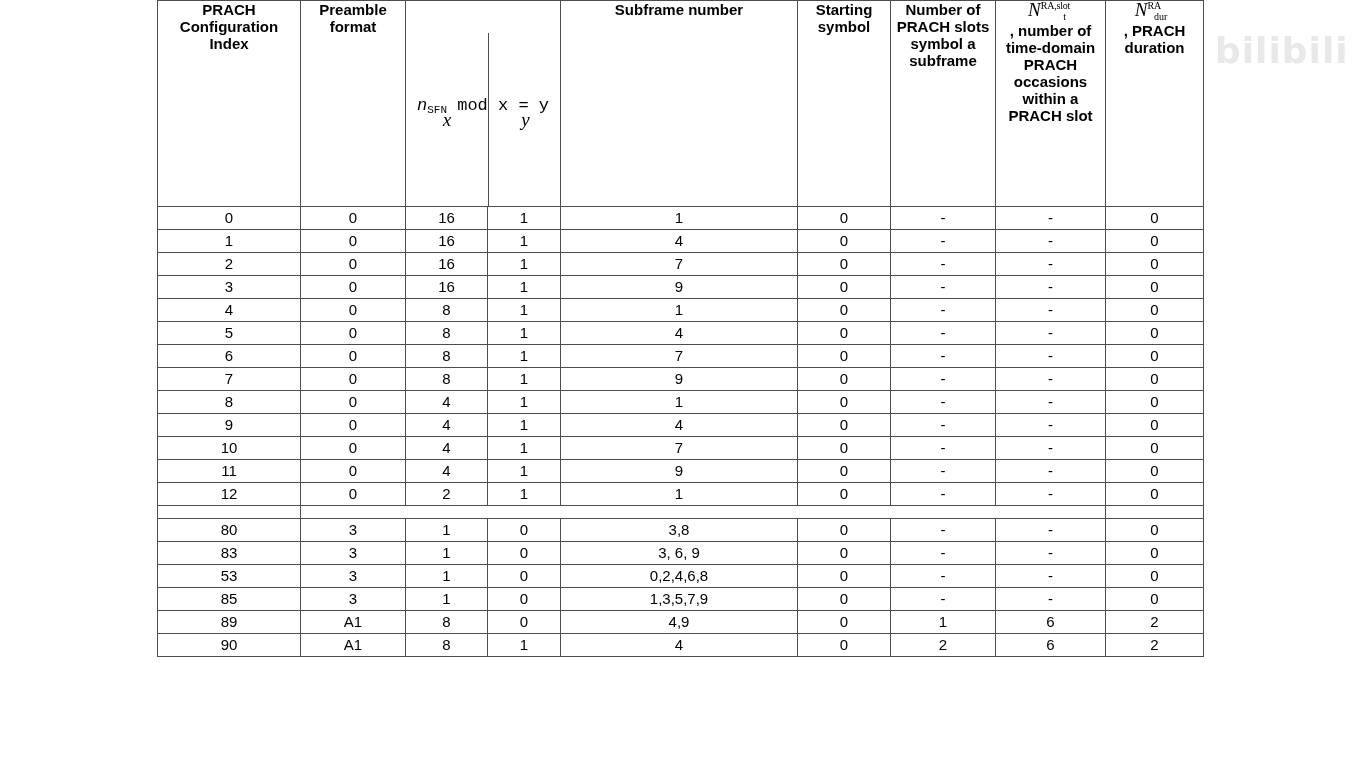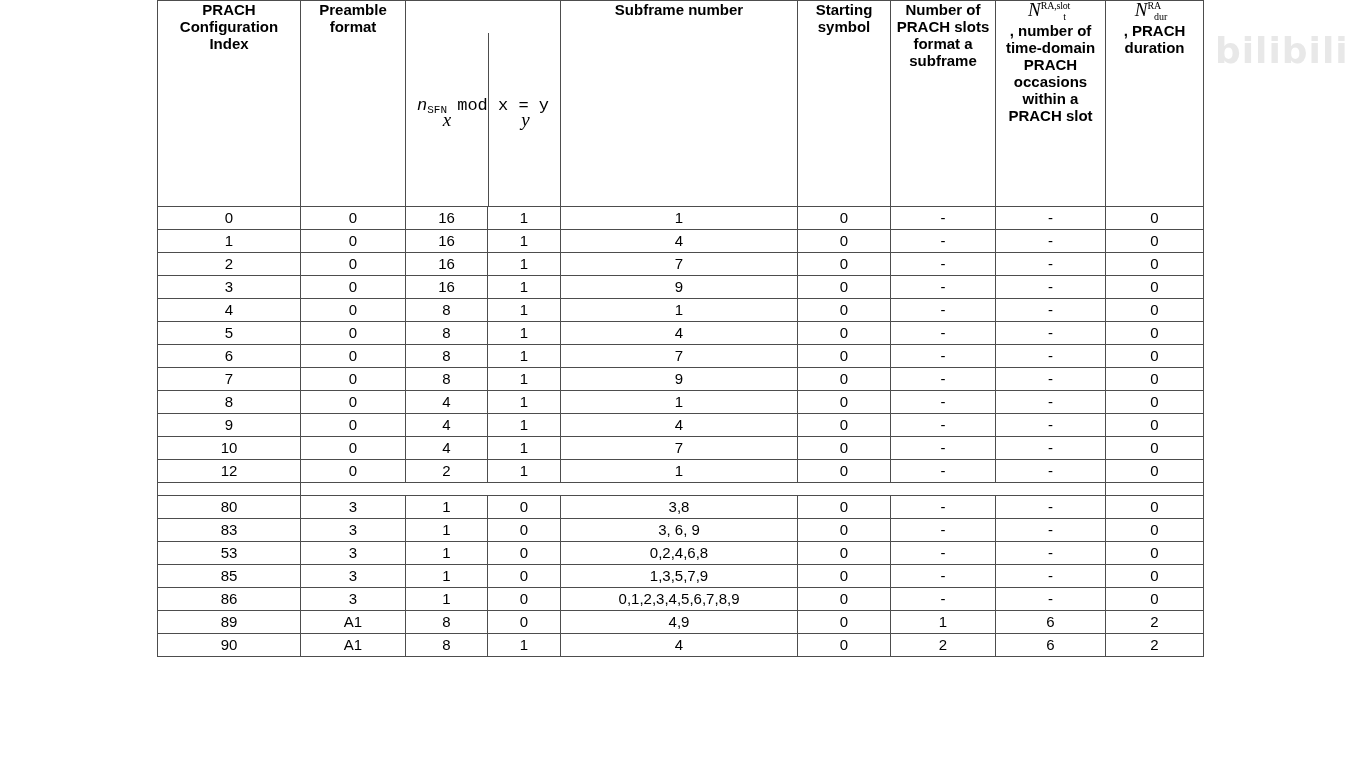--- a/index.html
+++ b/index.html
@@ -210,21 +210,21 @@
             <span class="modhdr-half right">y</span>
           </span>
         </th>
         <th class="toprow">
           <span class="hdr-inner">Subframe number</span>
         </th>
         <th class="toprow">
           <span class="hdr-inner">Starting symbol</span>
         </th>
         <th class="toprow">
-          <span class="hdr-inner">Number of PRACH slots format a subframe</span>
+          <span class="hdr-inner">Number of PRACH slots symbol a subframe</span>
         </th>
         <th class="toprow">
           <span class="mathhdr-wrap"><span class="mathhdr"><span>N</span><span class="sup">RA,slot</span><span class="sub">t</span></span></span>
           <span class="hdr-inner">, number of time-domain PRACH occasions within a PRACH slot</span>
         </th>
         <th class="toprow">
           <span class="mathhdr-wrap"><span class="mathhdr"><span>N</span><span class="sup">RA</span><span class="sub">dur</span></span></span>
           <span class="hdr-inner">, PRACH duration</span>
         </th>
       </tr>
@@ -339,20 +339,31 @@
           <td>-</td>
           <td>-</td>
           <td>0</td>
         </tr>
         <tr>
           <td>10</td>
           <td>0</td>
           <td>4</td>
           <td>1</td>
           <td>7</td>
+          <td>0</td>
+          <td>-</td>
+          <td>-</td>
+          <td>0</td>
+        </tr>
+        <tr>
+          <td>11</td>
+          <td>0</td>
+          <td>4</td>
+          <td>1</td>
+          <td>9</td>
           <td>0</td>
           <td>-</td>
           <td>-</td>
           <td>0</td>
         </tr>
         <tr>
           <td>12</td>
           <td>0</td>
           <td>2</td>
           <td>1</td>
@@ -415,31 +426,20 @@
           <td>3</td>
           <td>1</td>
           <td>0</td>
           <td>1,3,5,7,9</td>
           <td>0</td>
           <td>-</td>
           <td>-</td>
           <td>0</td>
         </tr>
         <tr>
-          <td>86</td>
-          <td>3</td>
-          <td>1</td>
-          <td>0</td>
-          <td>0,1,2,3,4,5,6,7,8,9</td>
-          <td>0</td>
-          <td>-</td>
-          <td>-</td>
-          <td>0</td>
-        </tr>
-        <tr>
           <td>89</td>
           <td>A1</td>
           <td>8</td>
           <td>0</td>
           <td>4,9</td>
           <td>0</td>
           <td>1</td>
           <td>6</td>
           <td>2</td>
         </tr>

